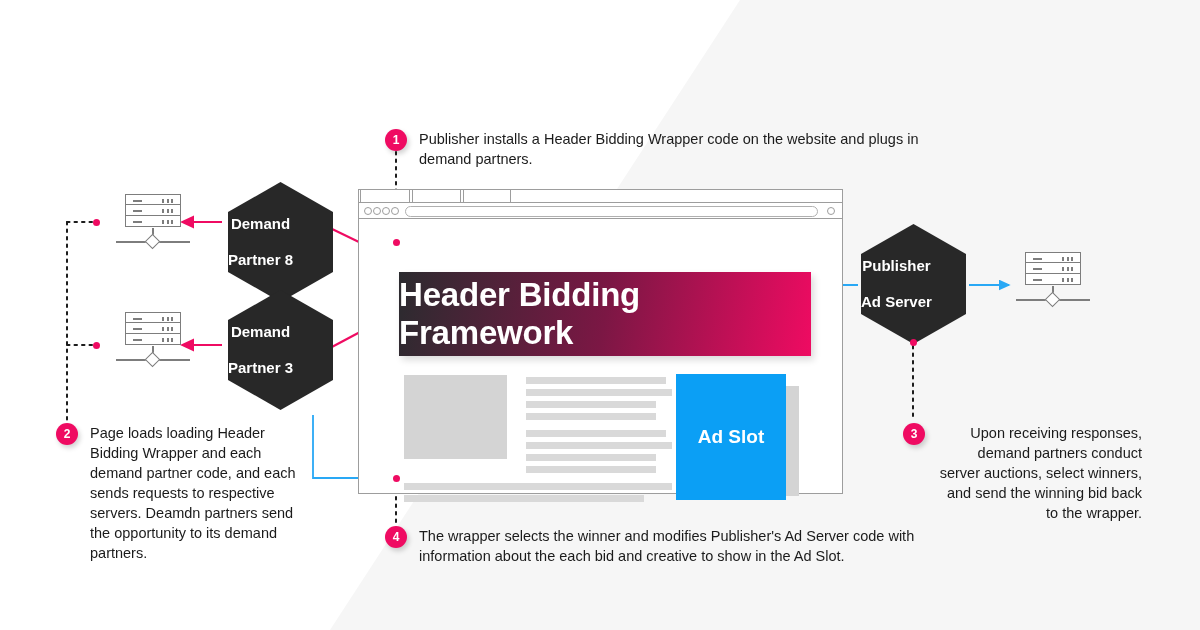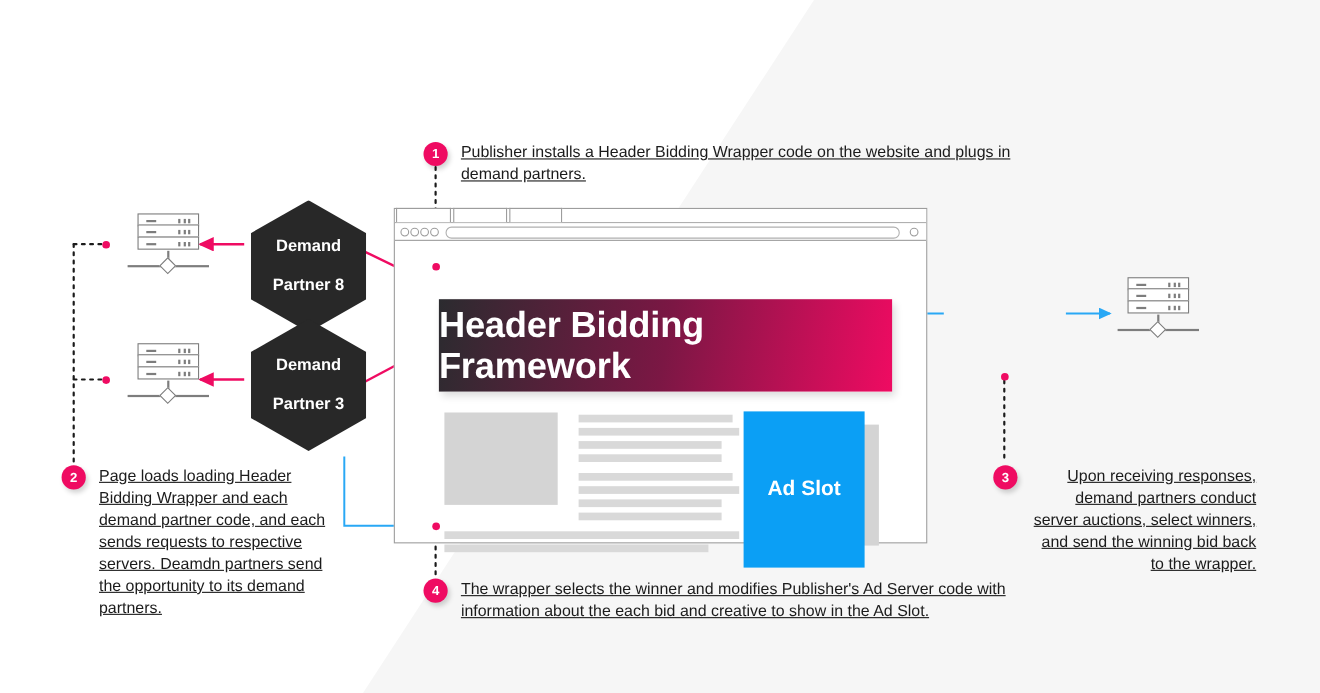--- a/index.html
+++ b/index.html
@@ -47,21 +47,20 @@
     display:flex; align-items:center; justify-content:center;
     box-shadow:2px 3px 5px rgba(0,0,0,0.18);
     left:0; top:0;
   }
   .step .body {
     position:absolute;
     left:34px; top:0px;
     font-size:14.5px;
     line-height:1.38;
     color:#1b1b1b;
-    text-decoration:underline;
   }
   .step-1 { left:385px; top:129px; }
   .step-1 .body { width:520px; }
   .step-2 { left:56px; top:423px; }
   .step-2 .body { width:210px; }
   .step-3 { left:903px; top:423px; }
   .step-3 .body { width:205px;text-align:right; }
   .step-4 { left:385px; top:526px; }
   .step-4 .body { width:500px; }
 
@@ -147,37 +146,37 @@
   .ad-shadow {
     position:absolute;
     left:330px; top:167px;
     width:110px; height:110px;
     background:#d4d4d4;
     z-index:2;
   }
   .ad-slot {
     position:absolute;
     left:317px; top:155px;
-    width:110px; height:142px;
+    width:110px; height:126px;
     background:#0b9ff5;
     display:flex; align-items:center; justify-content:center;
     z-index:3;
   }
   .ad-slot span {
     color:#ffffff;
     font-size:19px;
     font-weight:bold;
   }
 
   
   .hex {
     position:absolute;
     background:#282828;
     clip-path:polygon(50% 0%, 100% 25%, 100% 75%, 50% 100%, 0% 75%, 0% 25%);
-    display:flex; align-items:center; justify-content:center;
+    display:flex; align-items:center; justify-content:flex-start;
     text-align:center;
     z-index:5;
   }
   .hex span {
     color:#ffffff;
     font-size:15px;
     font-weight:bold;
     line-height:1.22;
     display:block;
   }
@@ -410,20 +409,26 @@
     </span>
   </div>
 
   <div class="hex hex-dp2">
     <span>
       <span>Demand</span><br>
       <span>Partner 3</span>
     </span>
   </div>
 
+  <div class="hex hex-pub">
+    <span>
+      <span>Publisher</span><br>
+      <span>Ad Server</span>
+    </span>
+  </div>
 
   <span class="pinkdot" style="left:93px;  top:218.5px;"></span>
   <span class="pinkdot" style="left:93px;  top:341.5px;"></span>
   <span class="pinkdot" style="left:392.5px; top:239px;"></span>
   <span class="pinkdot" style="left:392.5px; top:475px;"></span>
   <span class="pinkdot" style="left:909.5px; top:339px;"></span>
 
   <div class="step step-1">
     <div class="badge">1</div>
     <div class="body">Publisher installs a Header Bidding Wrapper code on the website and plugs in demand partners.</div>

